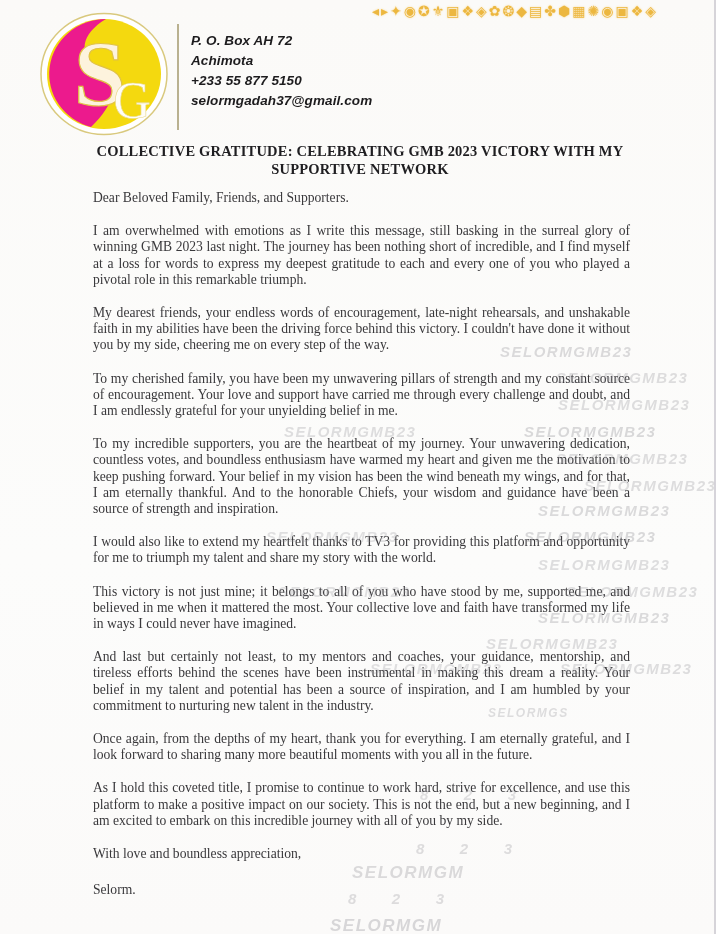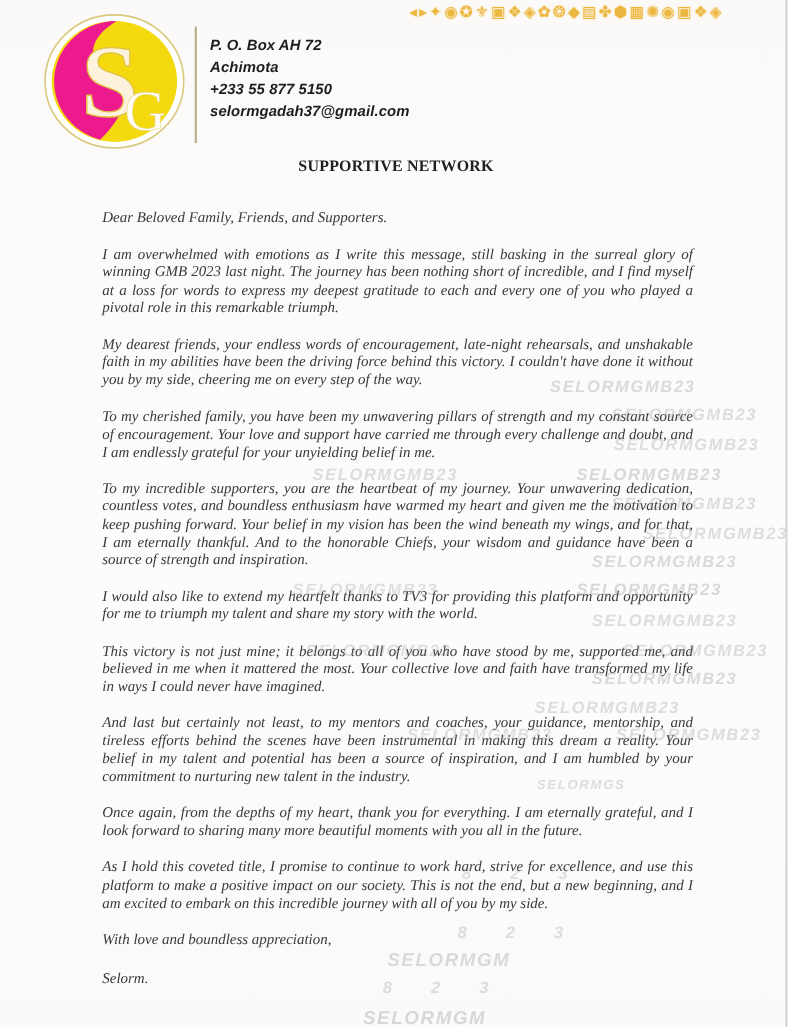--- a/index.html
+++ b/index.html
@@ -33,21 +33,21 @@
 
   
   .title {
     position:absolute; top:143px; left:90px; width:540px; text-align:center;
     font-weight:700; font-size:14.5px; line-height:17.5px; color:#1f1e21; letter-spacing:.2px;
   }
 
   
   .body-text {
     position:absolute; top:190px; left:93px; width:537px;
-    font-size:13.6px; line-height:16.2px; color:#39383b; text-align:justify;font-style:italic;
+    font-size:13.6px; line-height:16.2px; color:#39383b; text-align:justify;
   }
   .body-text p { margin:0 0 17px 0; }
   .closing { margin-top:15px !important; }
   .signature { margin-top:20px !important; }
 
   
   .wm-layer { position:absolute; inset:0; pointer-events:none; overflow:hidden;font-style:italic; }
   .wm {
     position:absolute; font-family:"Liberation Sans", sans-serif; font-weight:700;
     color:#8f8e94; letter-spacing:1.5px; white-space:pre; filter:blur(.3px);
@@ -73,20 +73,21 @@
   <div class="sep"></div>
 
   <div class="contact">
     <div>P. O. Box AH 72</div>
     <div>Achimota</div>
     <div>+233 55 877 5150</div>
     <div>selormgadah37@gmail.com</div>
   </div>
 
   <div class="title">
+    <div>COLLECTIVE GRATITUDE: CELEBRATING GMB 2023 VICTORY WITH MY</div>
     <div>SUPPORTIVE NETWORK</div>
   </div>
 
   <div class="body-text">
     <p>Dear Beloved Family, Friends, and Supporters.</p>
     <p>I am overwhelmed with emotions as I write this message, still basking in the surreal glory of winning GMB 2023 last night. The journey has been nothing short of incredible, and I find myself at a loss for words to express my deepest gratitude to each and every one of you who played a pivotal role in this remarkable triumph.</p>
     <p>My dearest friends, your endless words of encouragement, late-night rehearsals, and unshakable faith in my abilities have been the driving force behind this victory. I couldn't have done it without you by my side, cheering me on every step of the way.</p>
     <p>To my cherished family, you have been my unwavering pillars of strength and my constant source of encouragement. Your love and support have carried me through every challenge and doubt, and I am endlessly grateful for your unyielding belief in me.</p>
     <p>To my incredible supporters, you are the heartbeat of my journey. Your unwavering dedication, countless votes, and boundless enthusiasm have warmed my heart and given me the motivation to keep pushing forward. Your belief in my vision has been the wind beneath my wings, and for that, I am eternally thankful. And to the honorable Chiefs, your wisdom and guidance have been a source of strength and inspiration.</p>
     <p>I would also like to extend my heartfelt thanks to TV3 for providing this platform and opportunity for me to triumph my talent and share my story with the world.</p>

